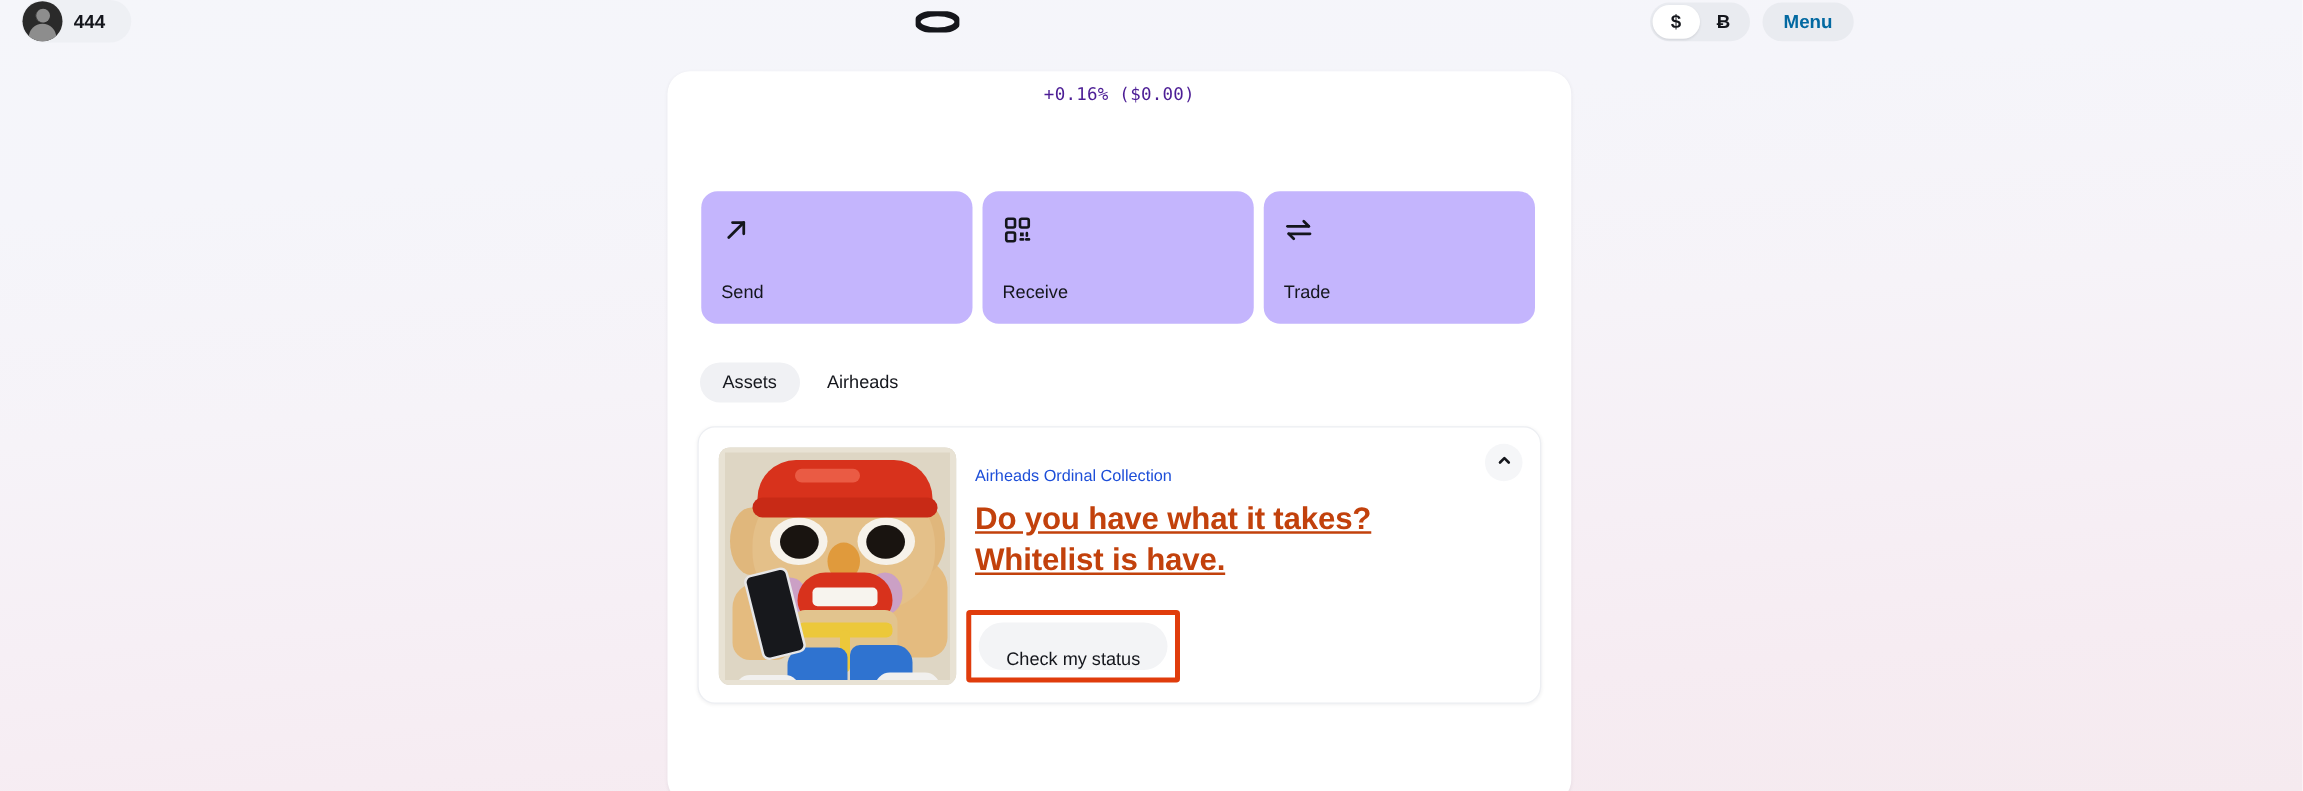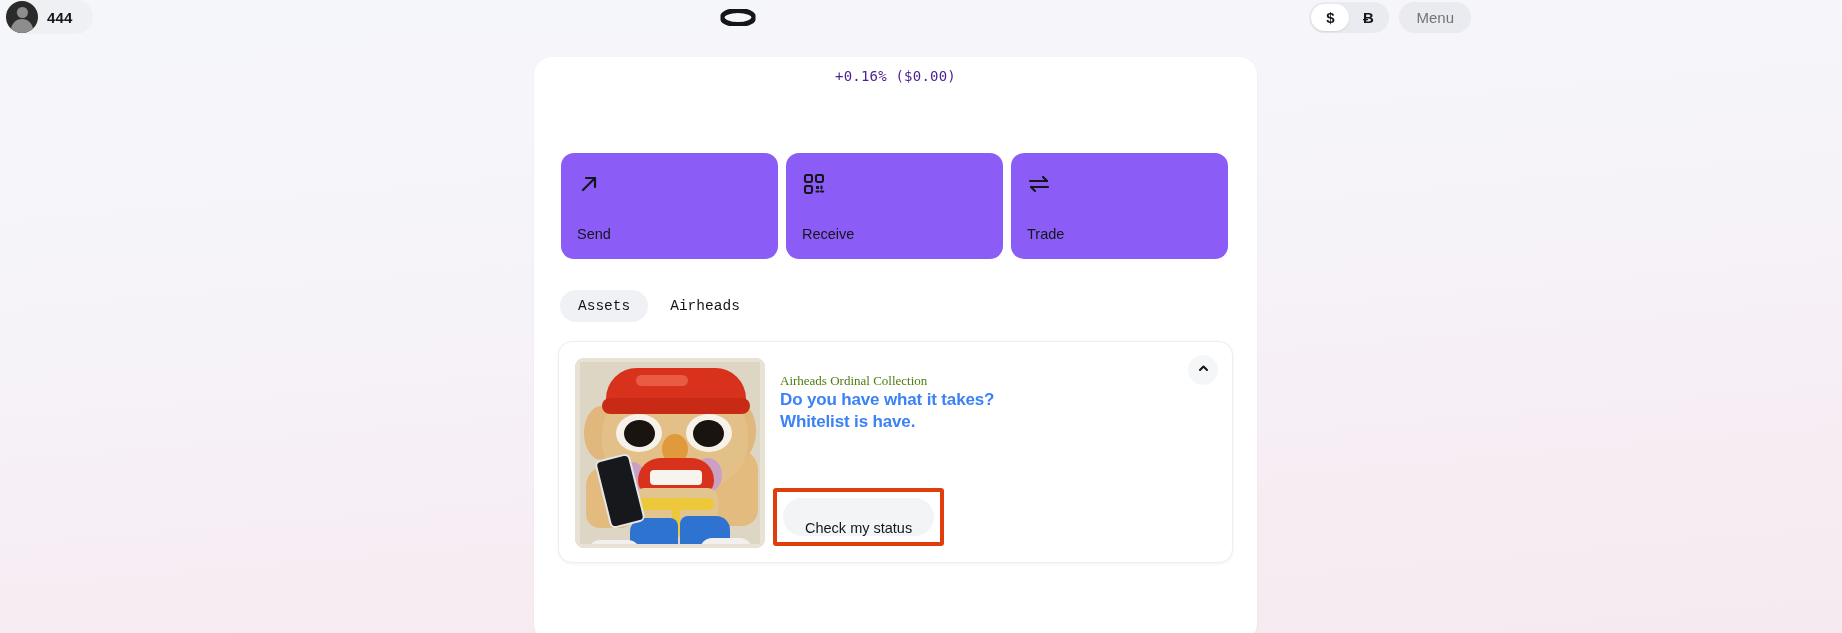--- a/index.html
+++ b/index.html
@@ -19,21 +19,21 @@
         #f6eff5 66%,
         #f6ecf2 82%,
         #f5eaef 100%);
     position: relative;
     -webkit-font-smoothing: antialiased;
   }
 
   
   .topbar {
     position: absolute;
-    left: 0; top: 0;
+    left: 12px; top: 0;
     width: 1475px;
     height: 34px;
     display: flex;
     align-items: center;
   }
 
   .account-pill {
     position: absolute;
     left: 5px;
     top: 0px;
@@ -129,22 +129,22 @@
   }
 
   .menu-btn {
     height: 31px;
     padding: 0 17px;
     display: flex;
     align-items: center;
     background: #e9ebf0;
     border-radius: 16px;
     font-size: 15px;
-    font-weight: 400;
-    color: #737373;
+    font-weight: 700;
+    color: #0369a1;
     cursor: pointer;
     border: none;
     font-family: inherit;
   }
 
   
   .panel {
     position: absolute;
     left: 534px;
     top: 57px;
@@ -173,21 +173,21 @@
     position: absolute;
     left: 27px;
     top: 96px;
     width: 668px;
     display: flex;
     gap: 8px;
   }
   .action-card {
     width: 217px;
     height: 106px;
-    background: #8b5cf6;
+    background: #c4b5fd;
     border-radius: 13px;
     padding: 16px 16px 0 16px;
     cursor: pointer;
     position: relative;
   }
   .action-icon {
     height: 30px;
     display: flex;
     align-items: center;
   }
@@ -200,21 +200,20 @@
   }
 
   
   .tabs {
     position: absolute;
     left: 26px;
     top: 233px;
     display: flex;
     align-items: flex-end;
     gap: 4px;
-    font-family: Liberation Mono, monospace;
   }
   .tab {
     height: 32px;
     padding: 0 18px;
     display: flex;
     align-items: center;
     border-radius: 16px;
     font-size: 14.5px;
     color: #14161c;
     cursor: pointer;
@@ -246,30 +245,31 @@
   }
 
   .nft-body {
     position: absolute;
     left: 221px;
     top: 31px;
     width: 400px;
   }
   .nft-collection {
     font-size: 13px;
-    color: #4d7c0f;
-    cursor: pointer;
-    font-family: Liberation Serif, serif;
+    color: #1d4ed8;
+    cursor: pointer;
+    margin-bottom: 11px;
   }
   .nft-title {
-    font-size: 17px;
+    font-size: 25px;
     font-weight: 700;
-    color: #3b82f6;
+    color: #c2410c;
     line-height: 1.32;
     letter-spacing: -.15px;
+    text-decoration: underline;
   }
 
   .cta-wrap {
     position: absolute;
     left: 214px;
     top: 146px;
     padding: 6px;
     border: 4px solid #e03c0c;
     border-radius: 3px;
   }

